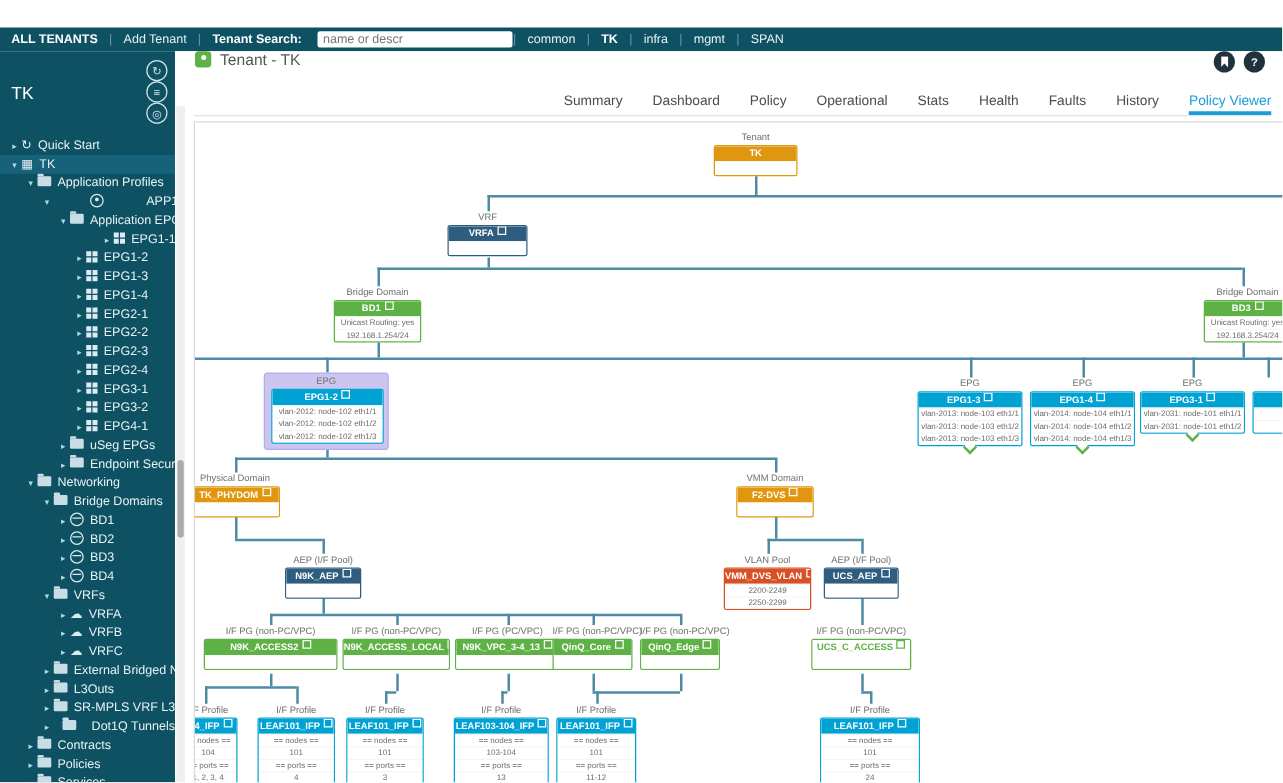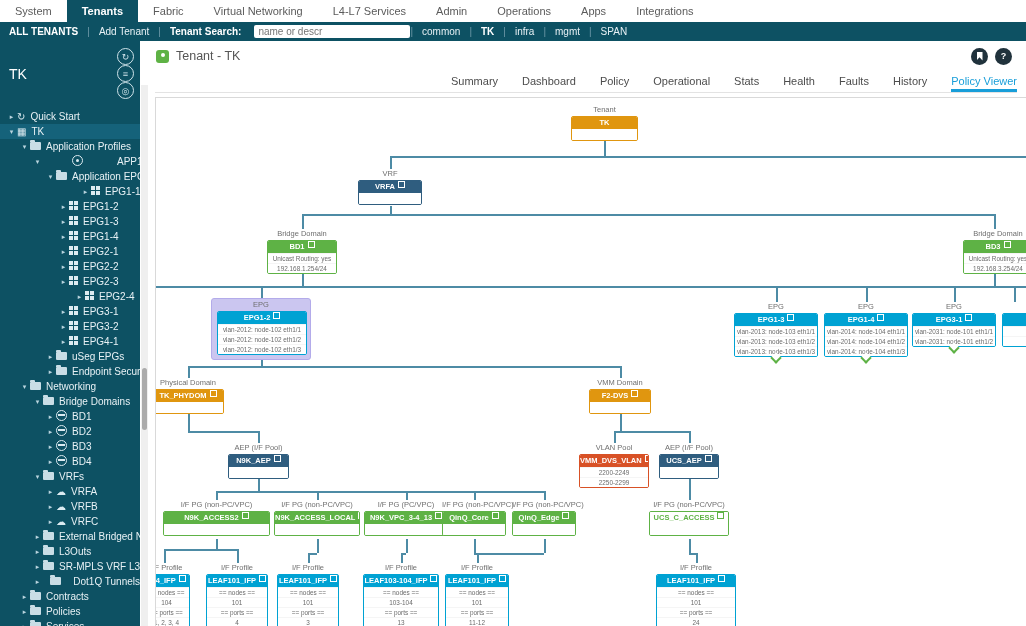--- a/index.html
+++ b/index.html
@@ -37,21 +37,21 @@
      linear-gradient(#dcebf1,#dcebf1) 5px 5px/4px 4px no-repeat;}
   .ic-bd{width:9px;height:9px;border:1.5px solid #dcebf1;border-radius:50%;display:inline-block;position:relative;}
   .ic-bd::before{content:"";position:absolute;left:1px;right:1px;top:3px;height:1.5px;background:#dcebf1;}
   .ic-app{width:9px;height:9px;border:1.5px solid #dcebf1;border-radius:50%;display:inline-block;position:relative;}
   .ic-app::before{content:"";position:absolute;left:2.5px;top:2.5px;width:3px;height:3px;border-radius:50%;background:#dcebf1;}
 
   .sb-scroll-track{position:absolute;left:141px;top:85px;width:7px;height:541px;background:#efefef;}
   .sb-scroll-thumb{position:absolute;left:142px;top:368px;width:5px;height:62px;background:#ababab;border-radius:3px;}
 
   
-  .page-head{position:absolute;left:140px;top:41px;width:886px;height:30px;background:#fff;display:flex;align-items:center;}
+  .page-head{position:absolute;left:140px;top:41px;width:886px;height:30px;background:#fff;display:flex;align-items:flex-start;}
   .tenant-badge{width:13px;height:13px;border-radius:3px;background:var(--green);margin:0 7px 0 16px;position:relative;}
   .tenant-badge::before{content:"";position:absolute;left:4.5px;top:3px;width:4px;height:4px;border-radius:50%;background:#fff;}
   .page-title{font-size:12.5px;color:#565656;flex:1;}
   .head-circle{width:17px;height:17px;border-radius:50%;background:#20323c;color:#fff;display:flex;align-items:center;justify-content:center;font-size:9px;margin-right:7px;font-weight:bold;}
   .bookmark{width:6px;height:9px;background:#fff;clip-path:polygon(0 0,100% 0,100% 100%,50% 65%,0 100%);}
 
   .tabs{position:absolute;left:155px;top:71px;width:862px;height:21px;display:flex;justify-content:flex-end;align-items:flex-end;border-bottom:1px solid #e3e3e3;}
   .tab{font-size:11px;color:#4c4c4c;margin-left:24px;padding-bottom:5px;cursor:default;white-space:nowrap;}
   .tab.active{color:var(--tabActive);border-bottom:3px solid var(--tabActive);padding-bottom:2px;}
 
@@ -74,31 +74,20 @@
   .c-green .nbox{border-color:var(--green);}   .c-green .ntitle{background:var(--green);}
   .c-cyan .nbox{border-color:var(--cyan);}     .c-cyan .ntitle{background:var(--cyan);}
   .c-green.outline .ntitle{background:#fff;color:var(--green);}
   .sel-wrap{background:var(--selection);border:1px solid #b3abea;border-radius:3px;padding:1px 5px 4px;box-sizing:border-box;}
   .chev{position:absolute;left:50%;bottom:-5px;width:6px;height:6px;border:solid var(--green);border-width:0 2px 2px 0;transform:translateX(-50%) rotate(45deg);background:#fff;}
 </style>
 </head>
 <body>
 
 <div id="app">
-  <nav class="topnav" id="topnav">
-      <div class="nav-item">System</div>
-      <div class="nav-item active">Tenants</div>
-      <div class="nav-item">Fabric</div>
-      <div class="nav-item">Virtual Networking</div>
-      <div class="nav-item">L4-L7 Services</div>
-      <div class="nav-item">Admin</div>
-      <div class="nav-item">Operations</div>
-      <div class="nav-item">Apps</div>
-      <div class="nav-item">Integrations</div>
-    </nav>
   <div class="toolbar" id="toolbar">
       <span class="tb-item bold">ALL TENANTS</span>
       <span class="tb-sep">|</span>
       <span class="tb-item">Add Tenant</span>
       <span class="tb-sep">|</span>
       <span class="tb-item bold">Tenant Search:</span>
       <input type="text" placeholder="name or descr" style="">
       <span class="tb-sep">|</span>
       <span class="tb-item">common</span>
       <span class="tb-sep">|</span>
@@ -174,21 +163,21 @@
         <li class="trow" style="padding-left: 58px;">
           <span class="texp">▸</span>
           <span class="tic"><span class="ic-epg"></span></span>
           <span>EPG2-2</span>
         </li>
         <li class="trow" style="padding-left: 58px;">
           <span class="texp">▸</span>
           <span class="tic"><span class="ic-epg"></span></span>
           <span>EPG2-3</span>
         </li>
-        <li class="trow" style="padding-left: 58px; margin-left: 16px;">
+        <li class="trow" style="padding-left: 58px;">
           <span class="texp">▸</span>
           <span class="tic"><span class="ic-epg"></span></span>
           <span>EPG2-4</span>
         </li>
         <li class="trow" style="padding-left: 58px;">
           <span class="texp">▸</span>
           <span class="tic"><span class="ic-epg"></span></span>
           <span>EPG3-1</span>
         </li>
         <li class="trow" style="padding-left: 58px;">

